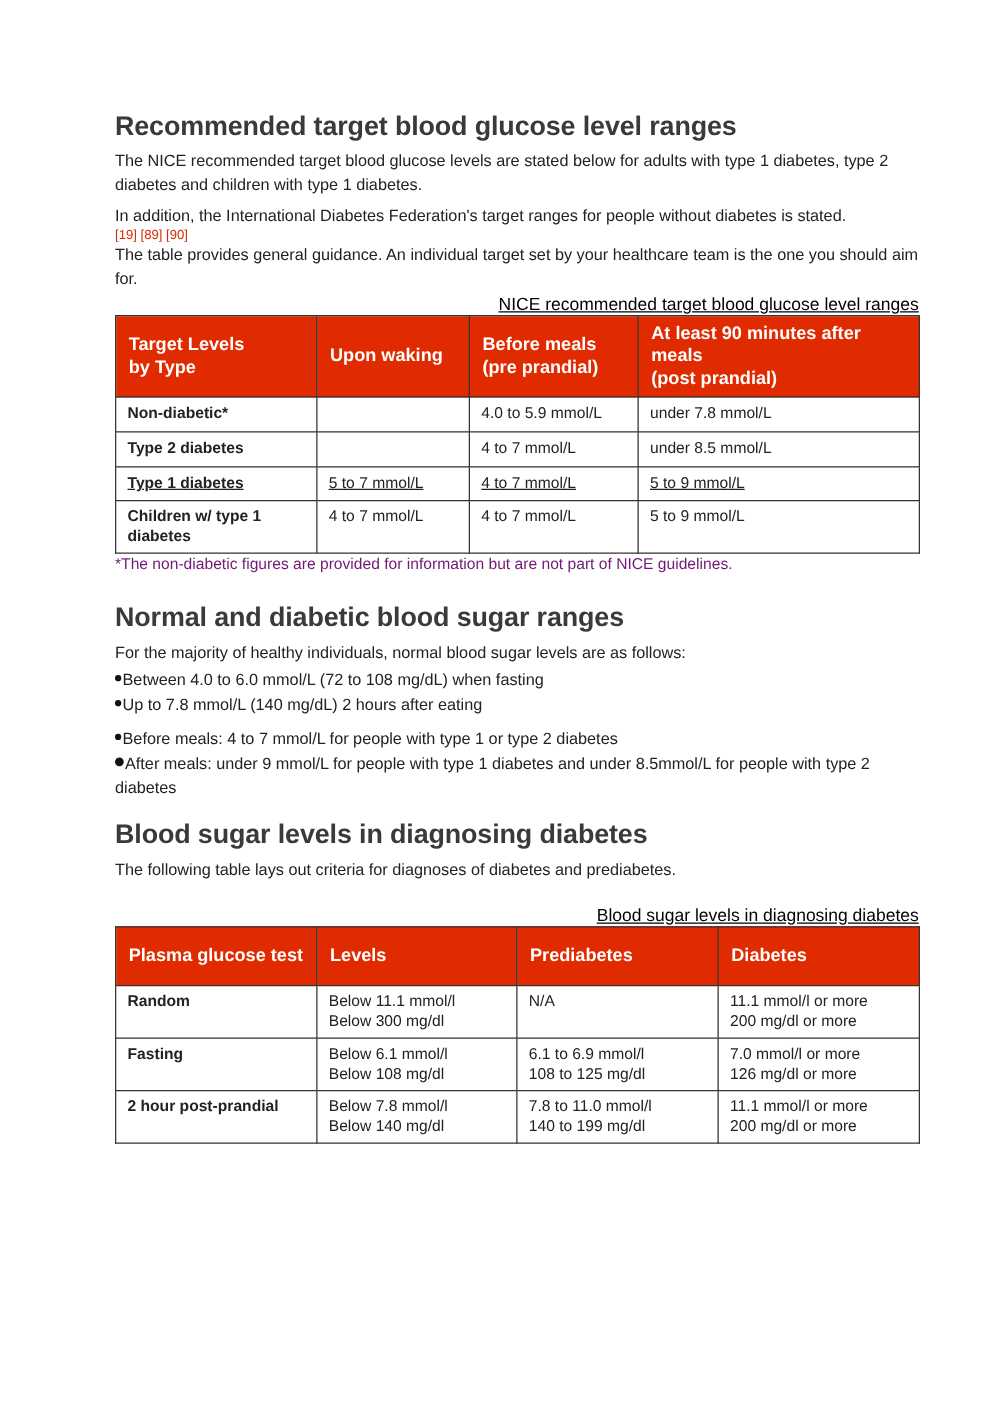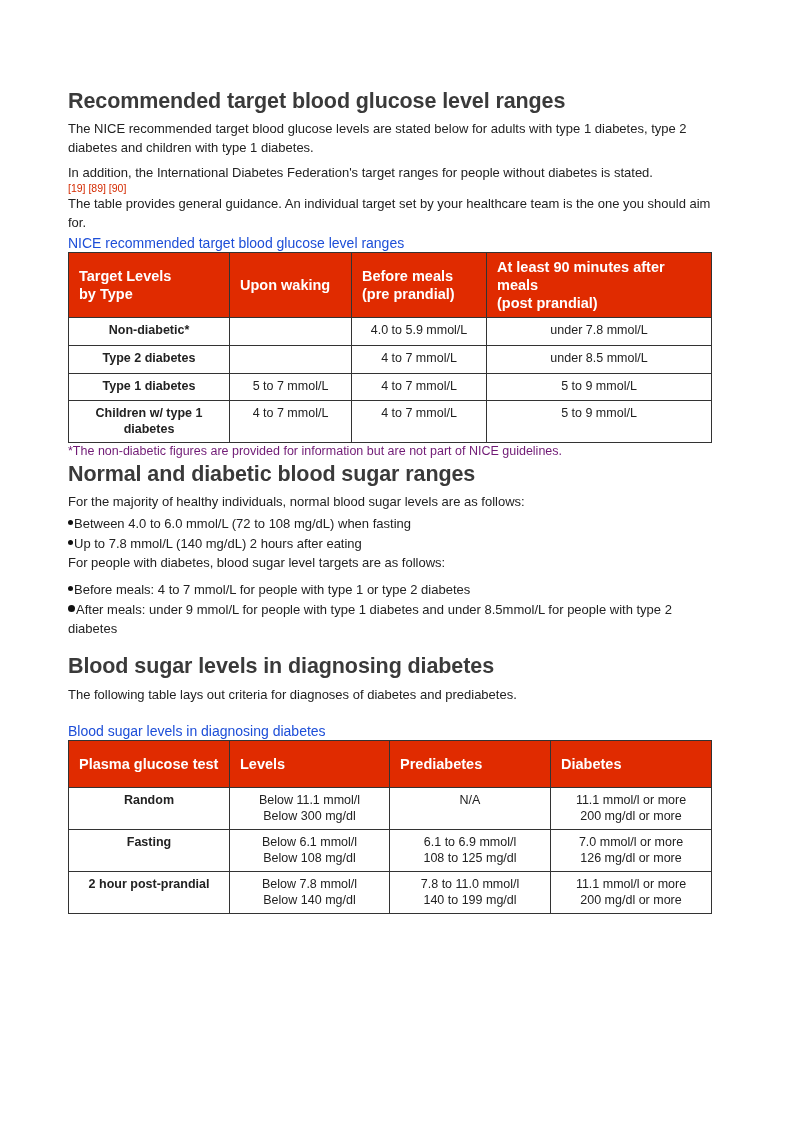--- a/index.html
+++ b/index.html
@@ -1,24 +1,24 @@
 <!DOCTYPE html>
 <html><head>
 <meta charset="utf-8">
 <style>
   html, body { margin: 0; padding: 0; background: #ffffff; }
   body { width: 793px; height: 1122px; position: relative; font-family: "Liberation Sans", sans-serif; color: #222; }
-  .page { position: absolute; left: 68px; top: 86px; width: 643px; }
+  .page { position: absolute; left: 92px; top: 86px; width: 643px; }
   h1 { font-family: "Liberation Sans", sans-serif; font-weight: bold; font-size: 21.5px; color: #3a3a3a; margin: 0; line-height: 30px; letter-spacing: -0.1px; }
   p { margin: 0; font-size: 13px; line-height: 19px; color: #222; }
   .ref { color: #d42a00; font-size: 10.5px; line-height: 12px; display: block; }
-  .caption { text-align: left; font-size: 14px; line-height: 18px; color: #1d4ed8; }
+  .caption { text-align: right; font-size: 14px; line-height: 18px; color: #000000; text-decoration: underline; }
   table { border-collapse: collapse; width: 643px; table-layout: fixed; }
   th { background: #e02b00; color: #fff; font-weight: bold; text-align: left; vertical-align: middle; font-size: 14.5px; line-height: 18px; padding: 4px 10px; border: 1px solid #333; }
-  td { font-size: 12.5px; line-height: 16px; padding: 4px 9px; border: 1px solid #333; vertical-align: top; color: #222; text-align: center; }
+  td { font-size: 12.5px; line-height: 16px; padding: 4px 9px; border: 1px solid #333; vertical-align: top; color: #222; }
   td.rowhead { font-weight: bold; }
   .note { font-size: 12.5px; line-height: 16px; color: #701a75; }
   .bullet { font-size: 13px; line-height: 19.5px; }
   .bullet .dot { display: inline-block; width: 5px; height: 5px; background: #111; border-radius: 50%; margin-right: 1px; vertical-align: 3px; }
   .bullet .dot.big { width: 7px; height: 7px; vertical-align: 2px; }
 </style>
 </head>
 <body>
 
 <div class="page">
@@ -53,43 +53,42 @@
         <td></td>
         <td>4.0 to 5.9 mmol/L</td>
         <td>under 7.8 mmol/L</td>
       </tr>
       <tr style="height:28px;">
         <td class="rowhead">Type 2 diabetes</td>
         <td></td>
         <td>4 to 7 mmol/L</td>
         <td>under 8.5 mmol/L</td>
       </tr>
-      <tr style="height:27px;">
+      <tr style="height:27px;text-decoration:underline;">
         <td class="rowhead">Type 1 diabetes</td>
         <td>5 to 7 mmol/L</td>
         <td>4 to 7 mmol/L</td>
         <td>5 to 9 mmol/L</td>
       </tr>
       <tr style="height:42px;">
         <td class="rowhead">Children w/ type 1 diabetes</td>
         <td>4 to 7 mmol/L</td>
         <td>4 to 7 mmol/L</td>
         <td>5 to 9 mmol/L</td>
       </tr>
     </tbody>
   </table>
   <div class="note">*The non-diabetic figures are provided for information but are not part of NICE guidelines.</div>
 
-  <h1 style="margin-top:0;">Normal and diabetic blood sugar ranges</h1>
+  <h1 style="margin-top:20px;">Normal and diabetic blood sugar ranges</h1>
   <p style="margin-top:3px;">For the majority of healthy individuals, normal blood sugar levels are as follows:</p>
   <div style="margin-top:3px;">
     <div class="bullet"><span class="dot"></span><span>Between 4.0 to 6.0 mmol/L (72 to 108 mg/dL) when fasting</span></div>
     <div class="bullet"><span class="dot"></span><span>Up to 7.8 mmol/L (140 mg/dL) 2 hours after eating</span></div>
   </div>
-  <p>For people with diabetes, blood sugar level targets are as follows:</p>
   <div style="margin-top:8px;">
     <div class="bullet"><span class="dot"></span><span>Before meals: 4 to 7 mmol/L for people with type 1 or type 2 diabetes</span></div>
     <div class="bullet"><span class="dot big"></span><span>After meals: under 9 mmol/L for people with type 1 diabetes and under 8.5mmol/L for people with type 2 diabetes</span></div>
   </div>
 
   <h1 style="margin-top:12px;">Blood sugar levels in diagnosing diabetes</h1>
   <p style="margin-top:4px;">The following table lays out criteria for diagnoses of diabetes and prediabetes.</p>
 
   <div class="caption" style="margin-top:18px;">Blood sugar levels in diagnosing diabetes</div>
   <table>

